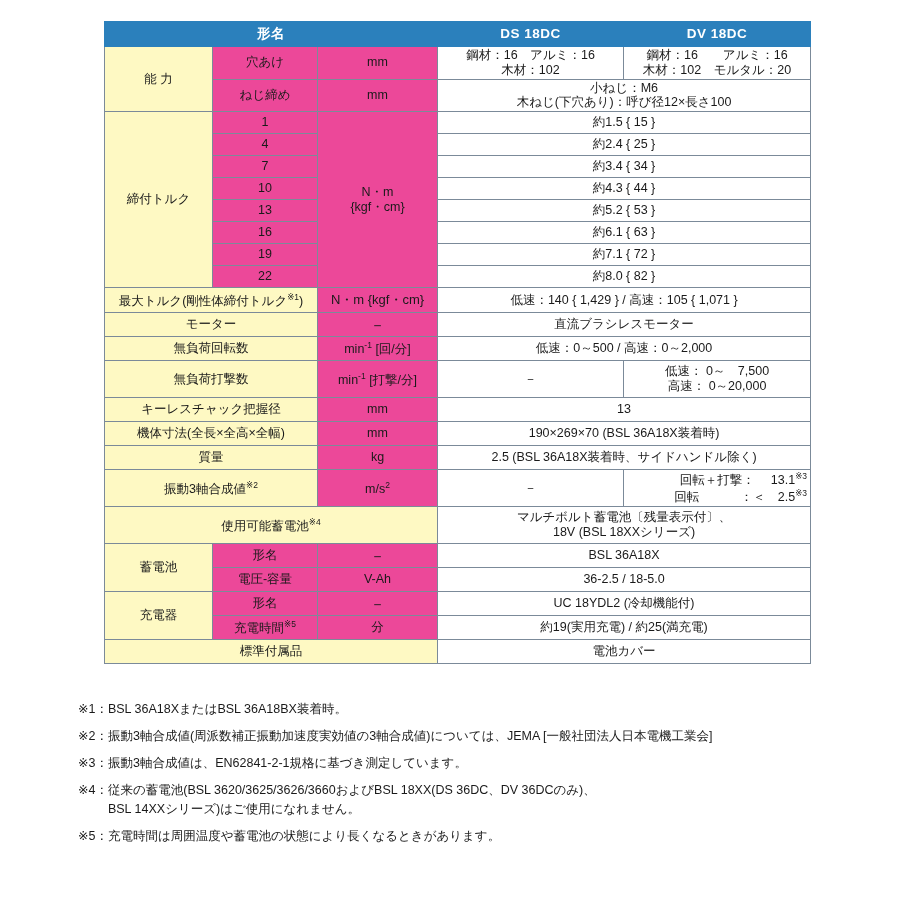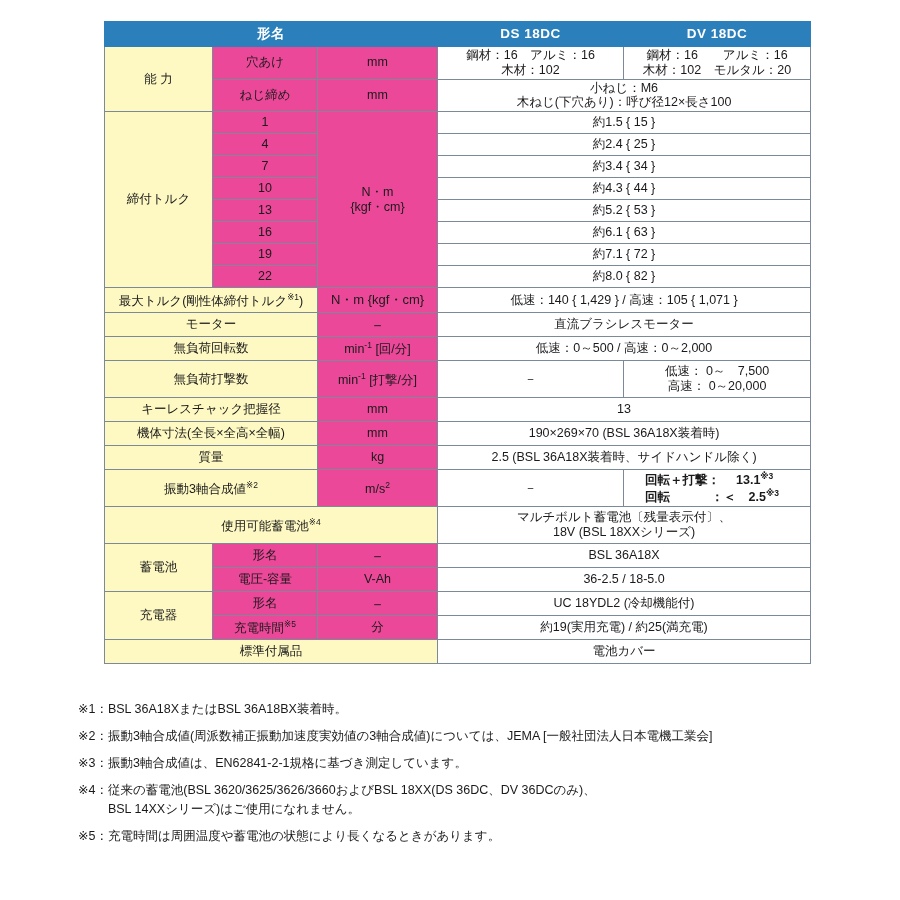--- a/index.html
+++ b/index.html
@@ -68,24 +68,23 @@
   }
   .sup {
     font-size: 8.5px;
     vertical-align: super;
   }
   .tight { line-height: 1.15; }
   .nowrap { white-space: nowrap; }
   .sm { font-size: 13px; }
   .vib-line {
     display: block;
-    text-align: left;
+    text-align: right;
     padding-left: 18px;
     white-space: pre;
-    font-weight: bold;
   }
   .bigdash { font-weight: bold; font-size: 15px; }
 
   
   .notes {
     position: absolute;
     left: 78px;
     top: 700px;
     width: 810px;
     font-size: 12.5px;

